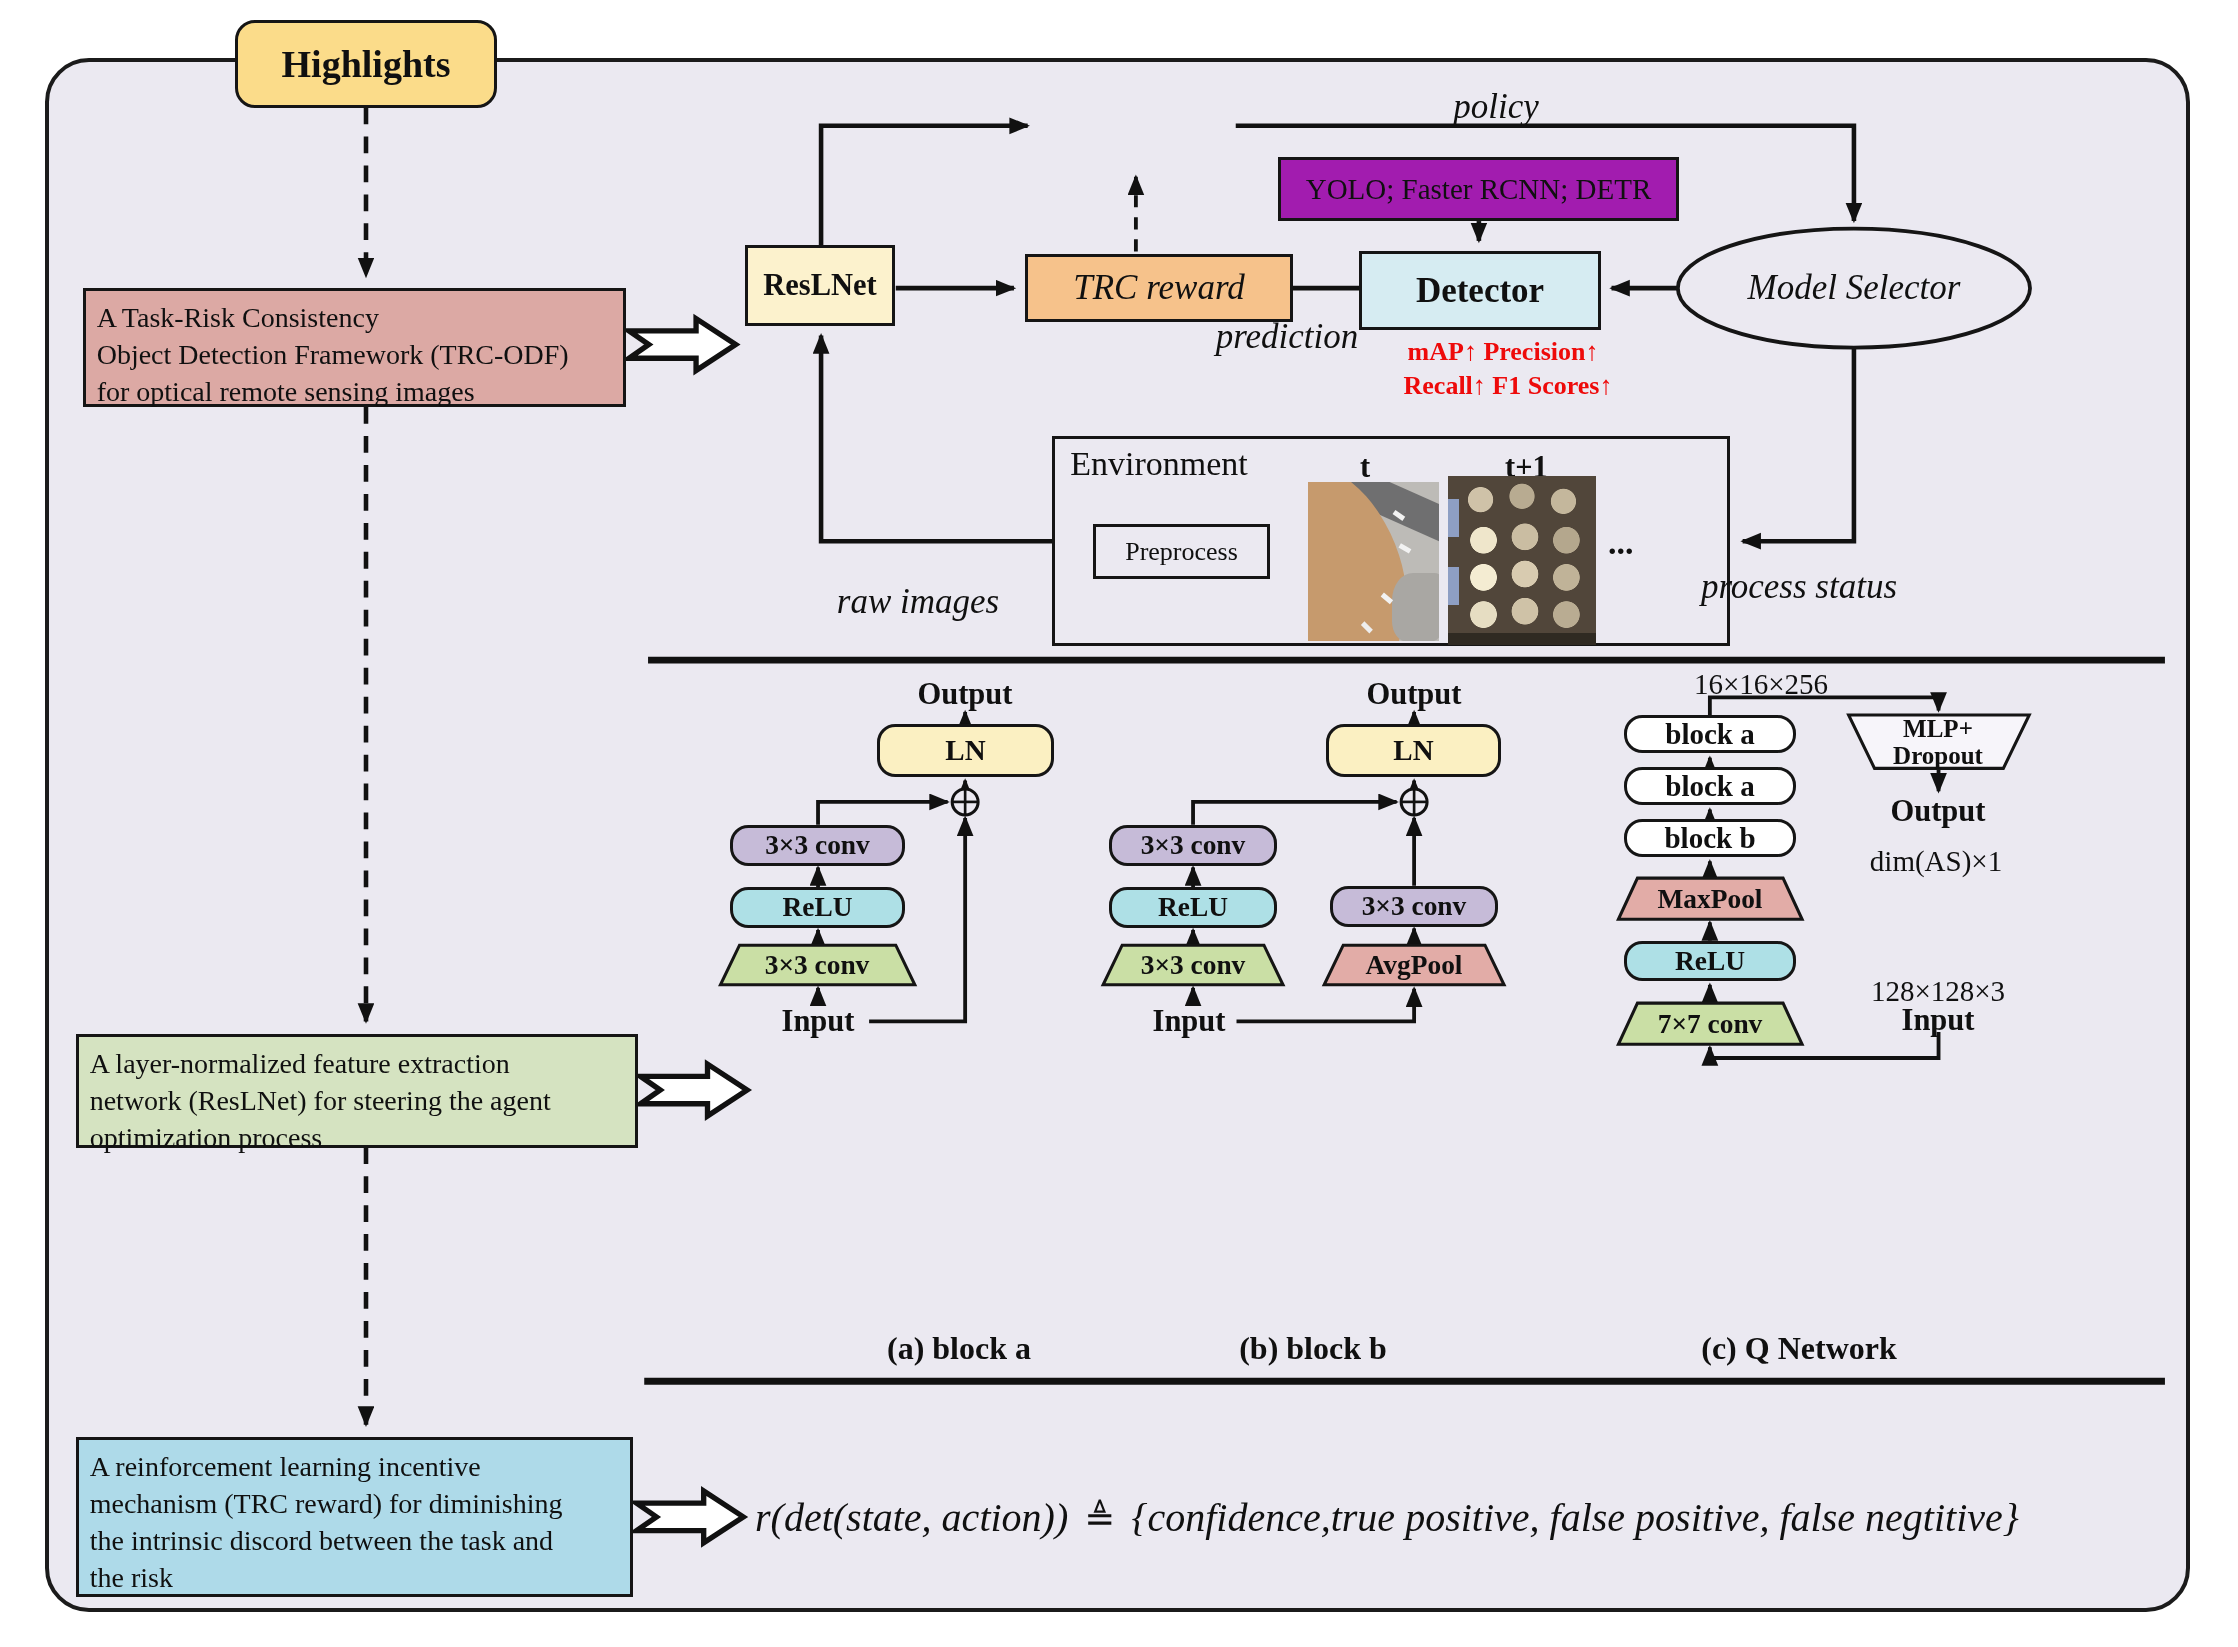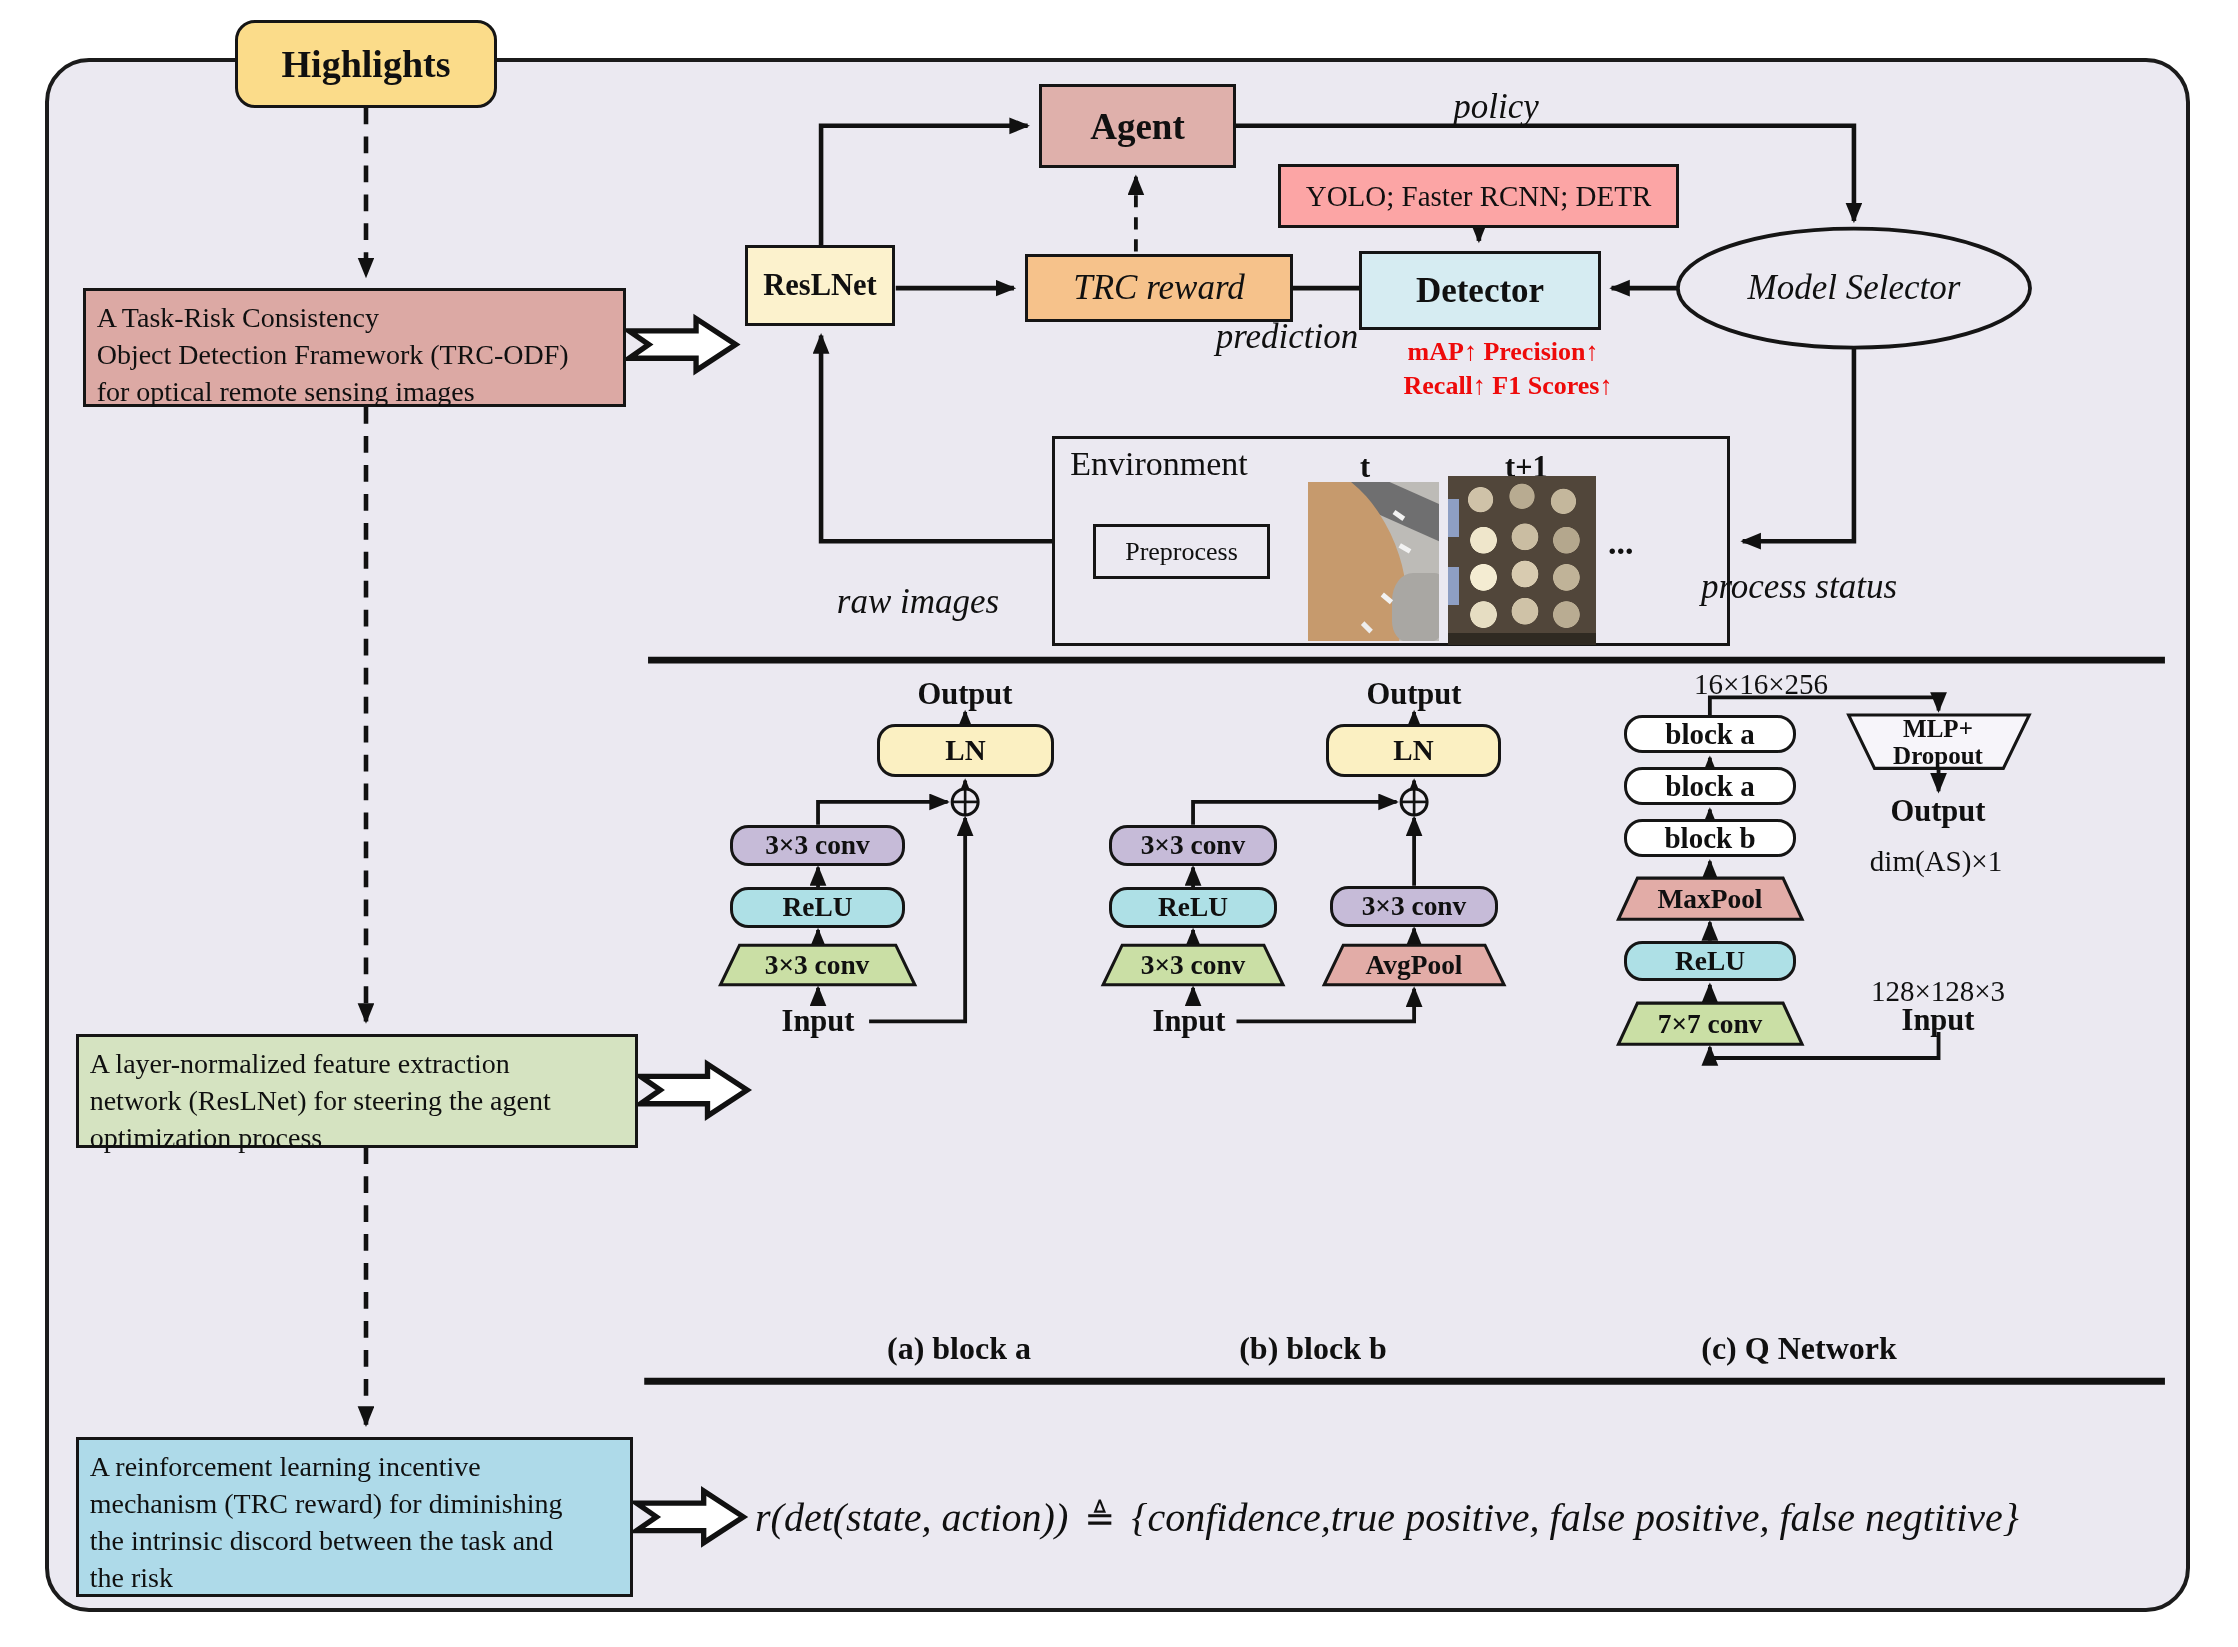--- a/index.html
+++ b/index.html
@@ -134,27 +134,24 @@
   <div class="bullet" style="left:76px;top:1437px;width:557px;height:160px;background:#AEDAE9;">
     <div>A reinforcement learning incentive</div>
     <div>mechanism (TRC reward) for diminishing</div>
     <div>the intrinsic discord between the task and</div>
     <div>the risk</div>
   </div>
 
   <div class="node" style="left:745px;top:245px;width:150px;height:81px;background:#FCF2CD;border:3px solid #151515;font-size:30.5px;font-weight:bold;">
     <span>ResLNet</span>
   </div>
-  <div class="node" style="left:1039px;top:84px;width:197px;height:84px;background:#DFB0AB;border:3.8px solid #151515;font-size:37px;font-weight:bold;">
-    <span>Agent</span>
-  </div>
   <div class="node" style="left:1025px;top:254px;width:268px;height:68px;background:#F6C28B;border:3.8px solid #151515;font-size:35px;font-style:italic;">
     <span>TRC reward</span>
   </div>
-  <div class="node" style="left:1278px;top:164px;width:401px;height:64px;background:#fca5a5;border:3px solid #151515;font-size:29px;">
+  <div class="node" style="left:1278px;top:157px;width:401px;height:64px;background:#a21caf;border:3px solid #151515;font-size:29px;">
     <span>YOLO; Faster RCNN; DETR</span>
   </div>
   <div class="node" style="left:1359px;top:251px;width:242px;height:79px;background:#D6ECF2;border:3px solid #151515;font-size:35px;font-weight:bold;">
     <span>Detector</span>
   </div>
   <div class="lbl it" style="left:1854px;top:288px;font-size:35px;">Model Selector</div>
 
   <div class="lbl it" style="left:1496px;top:107px;font-size:35px;">policy</div>
   <div class="lbl it" style="left:1287px;top:337px;font-size:35px;">prediction</div>
   <div class="lbl red" style="left:1503px;top:352px;">mAP↑ Precision↑</div>

